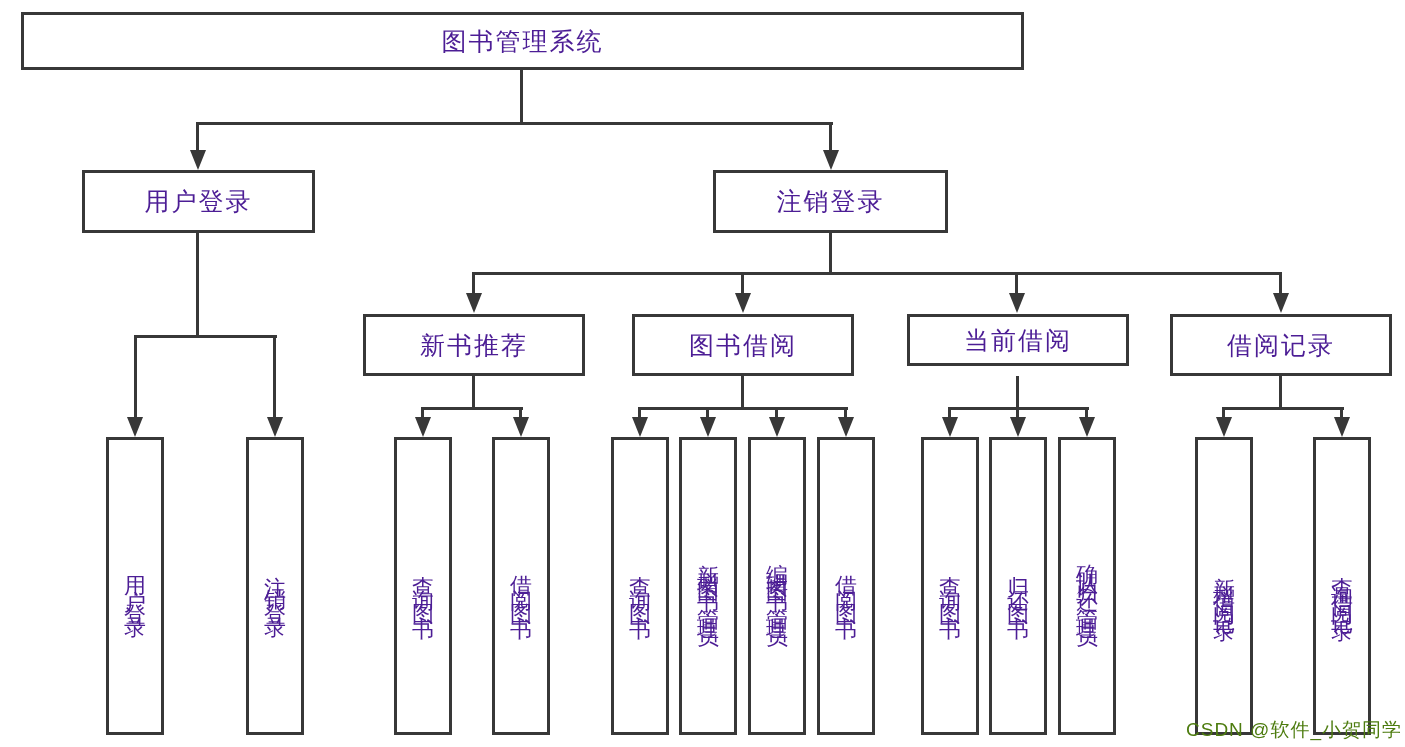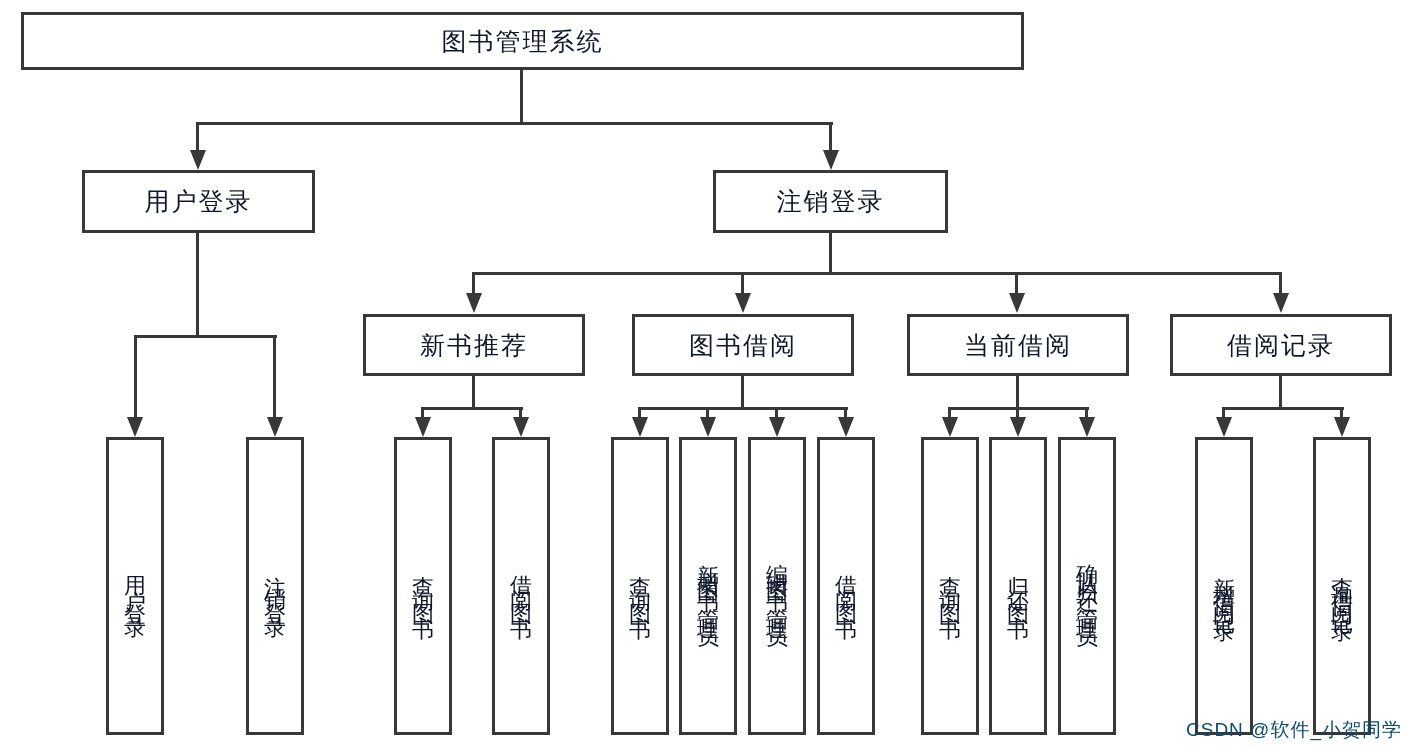--- a/index.html
+++ b/index.html
@@ -5,38 +5,38 @@
   html,body { margin:0; padding:0; background:#ffffff; }
   .canvas {
     position:relative; width:1405px; height:747px; background:#ffffff;
     font-family:"Liberation Sans","DejaVu Sans",sans-serif; color:#333333;
     overflow:hidden;
   }
   .node {
     position:absolute; box-sizing:border-box;
     border:3px solid #383838; background:#ffffff;
     display:flex; align-items:center; justify-content:center;
-    font-size:25px; letter-spacing:2px; color:#0f172a; z-index:2;
+    font-size:25px; letter-spacing:2px; color:#4c1d95; z-index:2;
   }
   .vnode {
     font-size:22px; letter-spacing:14px;
     writing-mode:vertical-rl; text-orientation:mixed;
   }
   .vnode.long { letter-spacing:9px; }
   .hline, .vline { position:absolute; background:#383838; z-index:1; }
   .hline { height:3px; }
   .vline { width:3px; }
   .arrowhead {
     position:absolute; width:0; height:0; z-index:1;
     border-left:8px solid transparent; border-right:8px solid transparent;
     border-top:20px solid #383838;
   }
   .watermark {
     position:absolute; left:1186px; top:717px; z-index:5;
-    font-size:19px; color:#0c4a6e; white-space:nowrap; letter-spacing:1px;
+    font-size:19px; color:#4d7c0f; white-space:nowrap; letter-spacing:1px;
   }
 </style>
 </head>
 <body>
 
 <div class="canvas">
 
   <div class="node" style="left:21px;top:12px;width:1003px;height:58px">图书管理系统</div>
 
   <div>
@@ -68,21 +68,21 @@
     <div class="vline" style="left:741px;top:272px;height:24px"></div>
     <div class="arrowhead" style="left:735px;top:293px"></div>
     <div class="vline" style="left:1015px;top:272px;height:24px"></div>
     <div class="arrowhead" style="left:1009px;top:293px"></div>
     <div class="vline" style="left:1279px;top:272px;height:24px"></div>
     <div class="arrowhead" style="left:1273px;top:293px"></div>
   </div>
 
   <div class="node" style="left:632px;top:314px;width:222px;height:62px">图书借阅</div>
   <div class="node" style="left:363px;top:314px;width:222px;height:62px">新书推荐</div>
-  <div class="node" style="left:907px;top:314px;width:222px;height:62px">当前借阅</div>
+  <div class="node" style="left:907px;top:314px;width:222px;height:52px">当前借阅</div>
   <div class="node" style="left:1170px;top:314px;width:222px;height:62px">借阅记录</div>
 
   <div>
     <div class="vline" style="left:472px;top:376px;height:33px"></div>
     <div class="hline" style="left:422px;top:407px;width:101px"></div>
     <div class="vline" style="left:421px;top:407px;height:14px"></div>
     <div class="arrowhead" style="left:415px;top:417px"></div>
     <div class="vline" style="left:519px;top:407px;height:14px"></div>
     <div class="arrowhead" style="left:513px;top:417px"></div>
   </div>

